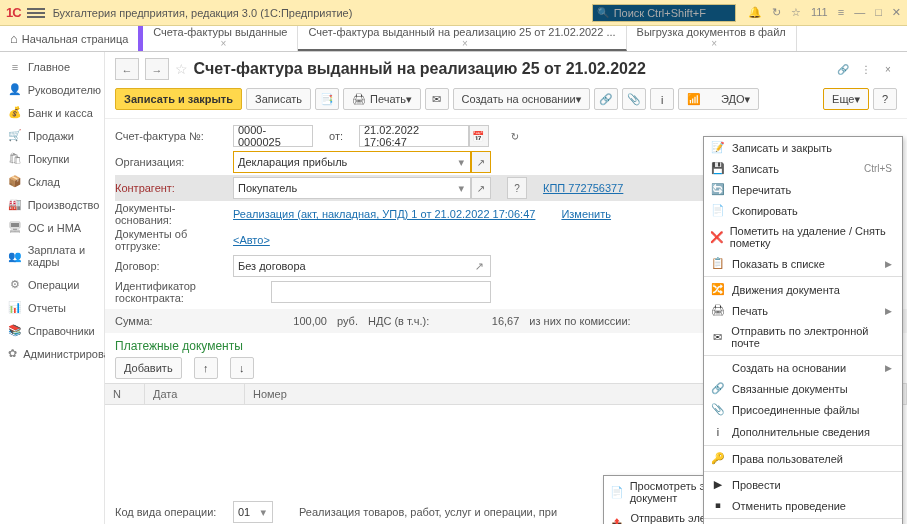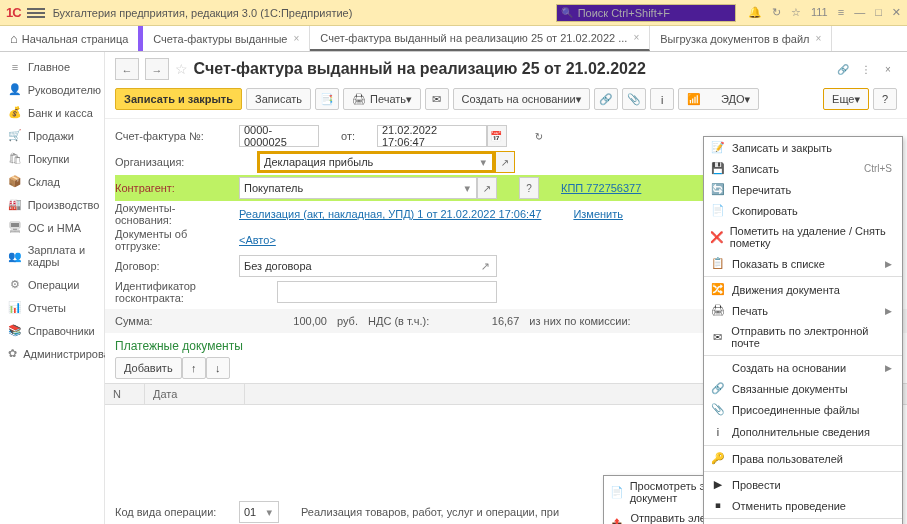--- a/index.html
+++ b/index.html
@@ -4,30 +4,30 @@
 <style>
 * { box-sizing: border-box; margin: 0; padding: 0; font-family: Arial, sans-serif; font-size: 11px; }
 body { background: #fff; width: 907px; height: 524px; overflow: hidden; position: relative; }
 
 
 .titlebar { height: 26px; background: #ffedb3; display: flex; align-items: center; padding: 0 6px; border-bottom: 1px solid #e0d090; }
 .titlebar .logo { color: #d9363e; font-weight: bold; font-size: 13px; margin-right: 6px; letter-spacing: -1px; }
 .titlebar .burger { width: 18px; height: 18px; display: inline-flex; flex-direction: column; justify-content: center; gap: 2px; margin-right: 8px; cursor: pointer; }
 .titlebar .burger span { height: 2px; background: #666; display: block; }
 .titlebar .title { color: #555; flex: 1; }
-.titlebar .search { width: 180px; height: 18px; border: 1px solid #d0c080; background: #4c1d95; padding: 0 4px; display: flex; align-items: center; color: #aaa; }
+.titlebar .search { width: 144px; height: 18px; border: 1px solid #d0c080; background: #0c4a6e; padding: 0 4px; display: flex; align-items: center; color: #aaa; }
 .titlebar .search::before { content: "🔍"; font-size: 10px; margin-right: 4px; opacity: .5; }
 .titlebar .icons { display: flex; gap: 10px; margin-left: 12px; color: #888; }
 .titlebar .icons span { cursor: pointer; }
 
 
 .tabbar { height: 26px; background: #fff; border-bottom: 1px solid #ccc; display: flex; align-items: stretch; }
 .tabbar .home-tab { display: flex; align-items: center; padding: 0 10px; color: #555; border-right: 5px solid #8b5cf6; }
 .tabbar .home-tab::before { content: "⌂"; margin-right: 4px; font-size: 13px; }
-.tabbar .tab { display: flex; align-items: center; padding: 0 10px; border-right: 1px solid #ddd; color: #555; cursor: pointer; position: relative; }
+.tabbar .tab { display: flex; align-items: center; padding: 0 10px; border-right: 1px solid #ddd; color: #555; cursor: pointer; position: relative; flex-direction: column; }
 .tabbar .tab.active { border-bottom: 2px solid #666; }
 .tabbar .tab .close { margin-left: 6px; color: #aaa; font-size: 10px; }
 
 
 .layout { display: flex; height: calc(524px - 52px); }
 .leftnav { width: 105px; background: #fff; border-right: 1px solid #e5e5e5; padding-top: 4px; }
 .leftnav .item { display: flex; align-items: center; padding: 5px 8px; color: #555; cursor: pointer; gap: 6px; }
 .leftnav .item .ic { width: 14px; text-align: center; color: #888; font-size: 11px; }
 
 
@@ -41,34 +41,34 @@
 .doc-header .right-ic span.noborder { border: none; }
 
 .toolbar { display: flex; align-items: center; padding: 4px 10px 8px; gap: 4px; border-bottom: 1px solid #eee; }
 .btn { height: 22px; border: 1px solid #ccc; background: #f9f9f9; padding: 0 8px; display: inline-flex; align-items: center; color: #444; cursor: pointer; border-radius: 2px; }
 .btn.yellow { background: #ffd84c; border-color: #e0b020; font-weight: bold; color: #333; }
 .btn.icon-only { padding: 0; width: 24px; justify-content: center; }
 .toolbar .spacer { flex: 1; }
 
 
 .form { padding: 4px 10px; }
-.row { display: flex; align-items: center; min-height: 26px; gap: 22px; }
+.row { display: flex; align-items: center; min-height: 26px; gap: 16px; }
 .row .label { width: 102px; color: #555; }
-.row.hl-org .field .input { border: 3px solid #14b8a6; margin-left: 18px; }
-.row.hl-contr { background: #bef264; }
+.row.hl-org .field .input { border: 1px solid #14b8a6; }
+.row.hl-contr { background: #e5e5e5; }
 .row.hl-contr .label { color: #a03030; }
 .input { height: 22px; border: 1px solid #ccc; background: #fff; padding: 0 4px; display: flex; align-items: center; color: #333; }
 .input .dd { margin-left: auto; color: #888; padding: 0 2px; cursor: pointer; }
 .link { color: #1a6fb0; text-decoration: underline; cursor: pointer; }
 
 .sum-row { background: #f5f5f5; height: 24px; display: flex; align-items: center; padding: 0 10px; color: #555; gap: 10px;}
 .sum-row .lbl { width: 102px; }
 
 .section-title { color: #2a8a3a; padding: 6px 10px 4px; font-size: 12px; }
-.pay-toolbar { padding: 0 10px 4px; display: flex; gap: 0; }
+.pay-toolbar { padding: 0 10px 4px; display: flex; gap: 12px; }
 .table { border-top: 1px solid #ddd; }
 .table .thead { display: flex; background: #f3f3f3; border-bottom: 1px solid #ddd; }
 .table .thead div { padding: 4px 8px; color: #666; border-right: 1px solid #ddd; }
 .table .thead .c1 { width: 40px; } .table .thead .c2 { width: 100px; } .table .thead .c3 { flex: 1; }
 .table .tbody { height: 90px; background: #fff; }
 
 .bottom-form { padding: 4px 10px; }
 
 
 .menu { position: absolute; background: #fff; border: 1px solid #999; box-shadow: 2px 2px 5px rgba(0,0,0,.2); z-index: 100; }
@@ -301,32 +301,33 @@
       <div class="btn">
           <span>Добавить</span>
         </div>
       <div class="btn icon-only">↑</div>
       <div class="btn icon-only">↓</div>
     </div>
     <div class="table">
       <div class="thead">
         <div class="c1">N</div>
         <div class="c2">Дата</div>
+        <div class="c3">Номер</div>
       </div>
       <div class="tbody"></div>
     </div>
 
     <div class="bottom-form">
       <div class="row">
         <div class="label">Код вида операции:</div>
         <div class="input" style="width:40px">
             <span>01</span>
             <span class="dd">▾</span>
           </div>
-        <span style="color:#555">Реализация товаров, работ, услуг и операции, при</span>
+        <span style="margin-left:10px;color:#555">Реализация товаров, работ, услуг и операции, при</span>
       </div>
 
     </div>
 
     <div class="menu edo-sub">
       <div class="mi">
           <span class="mic">📄</span>
           <span>Просмотреть электронный документ</span>
         </div>
       <div class="mi">

